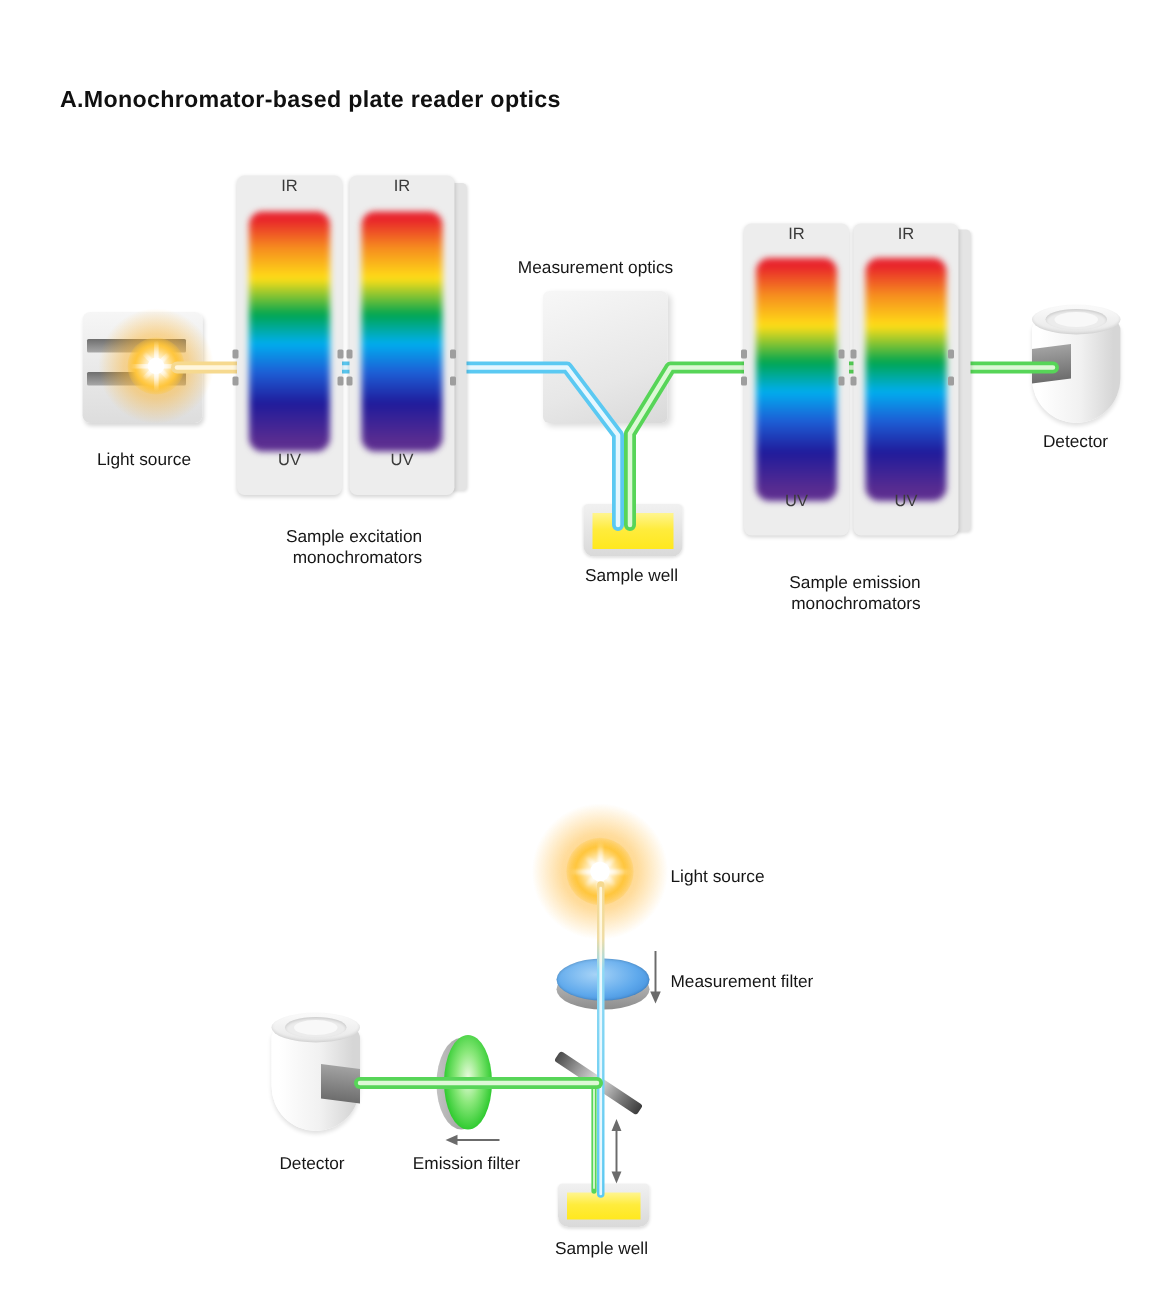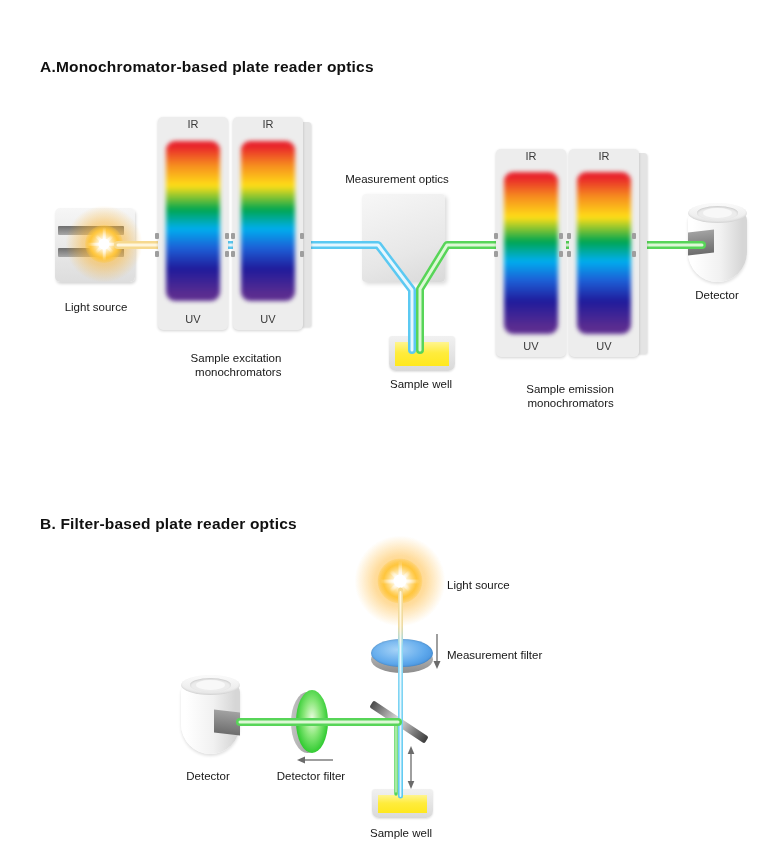--- a/index.html
+++ b/index.html
@@ -29,21 +29,21 @@
   .burst .r3{height:24px;transform:translate(-50%,-50%) rotate(45deg);}
   .burst .r4{height:24px;transform:translate(-50%,-50%) rotate(-45deg);}
   .burst .core{width:11px;height:11px;border-radius:50%;background:#fff;transform:translate(-50%,-50%);
      box-shadow:0 0 7px 3px rgba(255,255,255,.95);}
   .burst.lg{transform:scale(1.18);}
 
   .mono-layer{position:absolute;inset:0;z-index:3;}
   .mono{position:absolute;width:70px;border-radius:5px;background:#EDEDED;
         box-shadow:0 1px 3px rgba(0,0,0,.18);}
   .mono .tag{position:absolute;width:100%;text-align:center;font-size:11px;color:#3A3A3A;}
-  .mono .ir{top:1px}.mono .uv{bottom:5px}
+  .mono .ir{top:1px}.mono .uv{bottom:17px}
   .mono .spec{position:absolute;left:8px;right:8px;top:24px;height:160px;border-radius:9px;filter:blur(2px);
      background:linear-gradient(180deg,var(--spec_red) 3%,var(--spec_orange) 15%,var(--spec_yellow) 28%,
        var(--spec_green) 43%,var(--spec_cyan) 55%,var(--spec_blue) 67%,var(--spec_navy) 80%,var(--spec_violet) 96%);}
   .strip{position:absolute;border-radius:3px;background:#E4E4E4;box-shadow:1px 1px 2px rgba(0,0,0,.12);}
 
   .meas-box{position:absolute;left:362px;top:162px;width:83px;height:88px;border-radius:4px;
      background:linear-gradient(160deg,#F7F7F7 0%,#E7E7E7 65%,#D9D9D9 100%);
      box-shadow:2px 2px 4px rgba(0,0,0,.15);z-index:1;}
 
   .well{position:absolute;border-radius:3px 3px 7px 7px;z-index:1;
@@ -162,42 +162,41 @@
 
   <div class="lbl ctr" style="left:236px;top:320px">
     <div>Sample excitation</div>
     <div>monochromators</div>
   </div>
   <div class="lbl ctr" style="left:570px;top:351px">
     <div>Sample emission</div>
     <div>monochromators</div>
   </div>
 
-  <div class="ttl" style="left:40px;top:483px">B. Filter-based plate reader optics</div>
 
   <div class="burst lg" style="left:400px;top:549px">
     <i class="g1"></i>
       <i class="g2"></i>
       <i class="ray r1"></i>
       <i class="ray r2"></i>
       <i class="ray r3"></i>
       <i class="ray r4"></i>
       <i class="core"></i>
   </div>
   <div class="lbl" style="left:447px;top:547px">Light source</div>
 
   <i class="disc-rim"></i>
   <i class="disc-face"></i>
   <div class="lbl" style="left:447px;top:617px">Measurement filter</div>
 
   <div class="mirror"></div>
 
   <i class="lens-rim"></i>
   <i class="lens-face"></i>
-  <div class="lbl ctr" style="left:311px;top:738px">Detector filter</div>
+  <div class="lbl ctr" style="left:311px;top:738px">Emission filter</div>
 
   <div class="detector det-b" style="left:181px;top:643px">
     <i class="d-body"></i>
       <i class="d-top"></i>
       <i class="d-ring1"></i>
       <i class="d-ring2"></i>
     <i class="d-win"></i>
   </div>
   <div class="lbl ctr" style="left:208px;top:738px">Detector</div>
 

